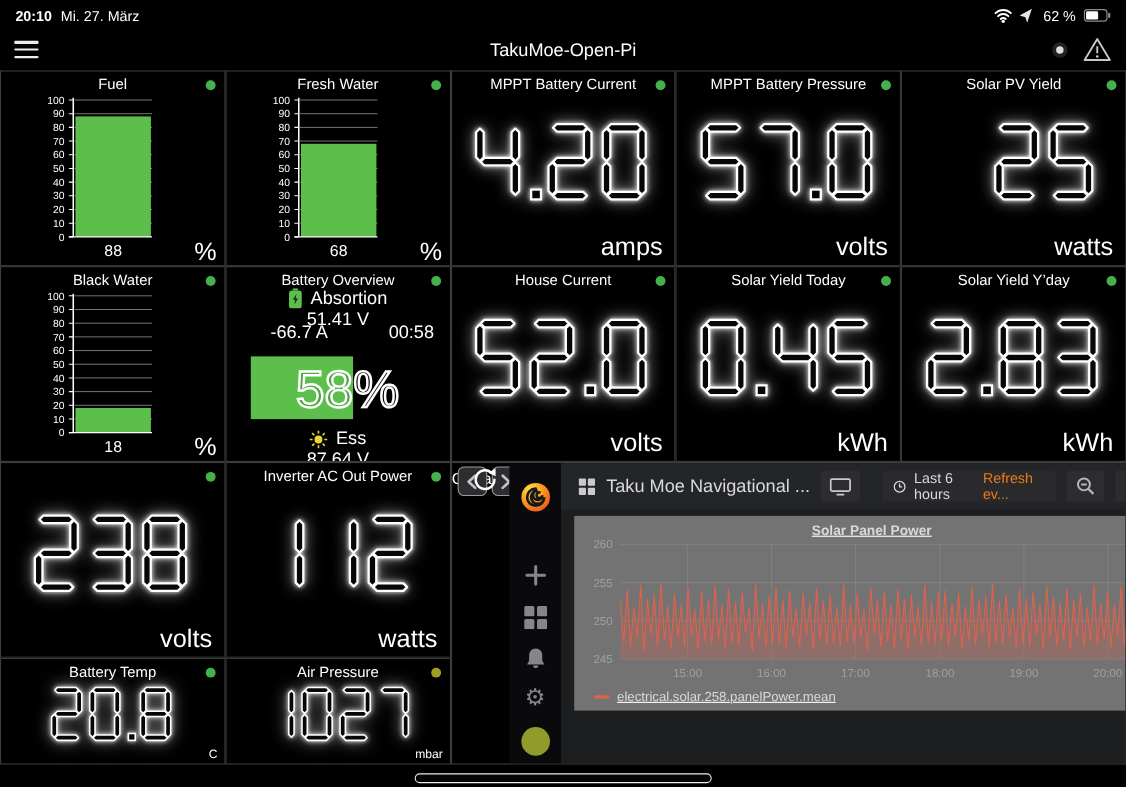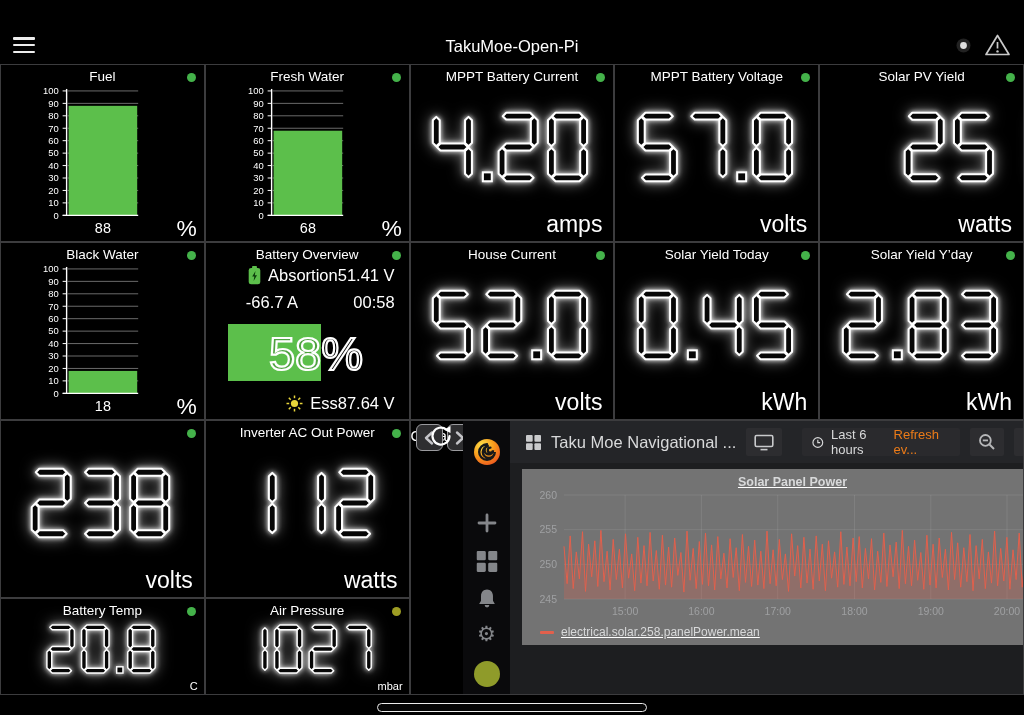--- a/index.html
+++ b/index.html
@@ -34,21 +34,21 @@
 
   
   .seg-wrap{position:absolute;left:4px;right:4px;top:24px;bottom:36px;display:flex;
             align-items:center;justify-content:center;}
   .small .seg-wrap{top:18px;bottom:14px;}
   .seg svg{display:block;filter:drop-shadow(0 0 2.5px rgba(255,255,255,.95)) drop-shadow(0 0 7px rgba(255,255,255,.5));}
   .unit{position:absolute;right:11px;bottom:3px;font-size:23px;color:#fff;}
   .small .unit{font-size:11px;right:6px;bottom:2px;}
 
   
-  .bo-row{display:flex;justify-content:flex-end;align-items:center;padding:0 14px;height:27px;font-size:16.5px;}
+  .bo-row{display:flex;justify-content:flex-start;align-items:center;padding:0 14px;height:27px;font-size:16.5px;flex-direction:column;}
   .bo-row:first-of-type{margin-top:4px;}
   .bo-left{display:flex;align-items:center;gap:7px;}
   .bo-sub{display:flex;justify-content:space-between;padding:0 14px 0 40px;height:26px;font-size:16.5px;align-items:center;}
   .soc-track{position:relative;margin:9px 24px 9px 22px;width:160px;height:57px;}
   .soc-fill{position:absolute;left:0;top:0;bottom:0;background:#5cbf4b;}
   .soc-svg{position:absolute;left:0;top:-2px;width:170px;height:62px;overflow:visible;}
 
   
   .grafana-card{display:flex;flex-direction:row;}
   .gcard-header{position:relative;height:30px;flex:0 0 30px;}
@@ -82,20 +82,41 @@
 
   
   .home-indicator{position:absolute;left:50%;bottom:3px;transform:translateX(-50%);
                   width:268px;height:7px;border:1.6px solid #ececec;border-radius:5px;background:#050505;}
 </style>
 </head>
 <body>
 
 <div class="screen">
 
+  <div class="statusbar">
+    <div class="sb-left">
+      <span class="sb-time">20:10</span>
+      <span>Mi. 27. März</span>
+    </div>
+    <div class="sb-right">
+      <svg width="18" height="14" viewBox="0 0 18 14">
+        <path d="M2 5 a10 10 0 0 1 14 0 M4.3 7.7 a6.6 6.6 0 0 1 9.4 0 M6.8 10.3 a3.1 3.1 0 0 1 4.4 0" stroke="#fff" stroke-width="1.7" fill="none" stroke-linecap="round"></path>
+        <circle cx="9" cy="12.4" r="1.5" fill="#fff"></circle>
+      </svg>
+      <svg width="13" height="14" viewBox="0 0 14 15">
+        <path d="M13 1 L1 7.6 L6.6 9.4 L8.4 14.6 Z" fill="#e6e6e6"></path>
+      </svg>
+      <span class="sb-batt-text">62 %</span>
+      <svg width="25" height="12" viewBox="0 0 25 12">
+        <rect x="0.8" y="0.8" width="20.5" height="10.4" rx="2.6" fill="none" stroke="rgba(255,255,255,.55)" stroke-width="1.1"></rect>
+        <rect x="2.3" y="2.3" width="11" height="7.4" rx="1.2" fill="#fff"></rect>
+        <rect x="22.4" y="3.6" width="2" height="4.8" rx="1" fill="rgba(255,255,255,.55)"></rect>
+      </svg>
+    </div>
+  </div>
 
   <div class="appbar">
     <div class="hamburger">
         <div></div>
         <div></div>
         <div></div>
       </div>
     <div class="appbar-title">TakuMoe-Open-Pi</div>
     <div class="appbar-right">
       <svg width="15" height="15" viewBox="0 0 15 15">
@@ -226,21 +247,21 @@
               <polygon points="11,90 46,90 51,95 46,100 11,100 6,95" stroke="#fff" stroke-width="3" stroke-linejoin="round" fill="#070707" transform="translate(168,0)"></polygon>
               <polygon points="5,51 10,56 10,89 5,94 0,89 0,56" stroke="#fff" stroke-width="3" stroke-linejoin="round" fill="#070707" transform="translate(168,0)"></polygon>
               <polygon points="5,6 10,11 10,44 5,49 0,44 0,11" stroke="#fff" stroke-width="3" stroke-linejoin="round" fill="#070707" transform="translate(168,0)"></polygon>
             </svg>
           </div>
         </div>
       <div class="unit">amps</div>
     </section>
 
     <section class="panel" style="grid-column:4;grid-row:1;">
-      <div class="panel-title">MPPT Battery Voltage</div>
+      <div class="panel-title">MPPT Battery Pressure</div>
       <span class="dot" style="background: rgb(68, 178, 74);"></span>
       <div class="seg-wrap">
           <div class="seg">
             <svg width="164" height="74" viewBox="-4 -4 239 108">
               <polygon points="6,5 11,0 46,0 51,5 46,10 11,10" stroke="#fff" stroke-width="3" stroke-linejoin="round" fill="#070707" transform="translate(0,0)"></polygon>
               <polygon points="5,6 10,11 10,44 5,49 0,44 0,11" stroke="#fff" stroke-width="3" stroke-linejoin="round" fill="#070707" transform="translate(0,0)"></polygon>
               <polygon points="11,45 46,45 51,50 46,55 11,55 6,50" stroke="#fff" stroke-width="3" stroke-linejoin="round" fill="#070707" transform="translate(0,0)"></polygon>
               <polygon points="52,51 57,56 57,89 52,94 47,89 47,56" stroke="#fff" stroke-width="3" stroke-linejoin="round" fill="#070707" transform="translate(0,0)"></polygon>
               <polygon points="11,90 46,90 51,95 46,100 11,100 6,95" stroke="#fff" stroke-width="3" stroke-linejoin="round" fill="#070707" transform="translate(0,0)"></polygon>
               <polygon points="6,5 11,0 46,0 51,5 46,10 11,10" stroke="#fff" stroke-width="3" stroke-linejoin="round" fill="#070707" transform="translate(72,0)"></polygon>

